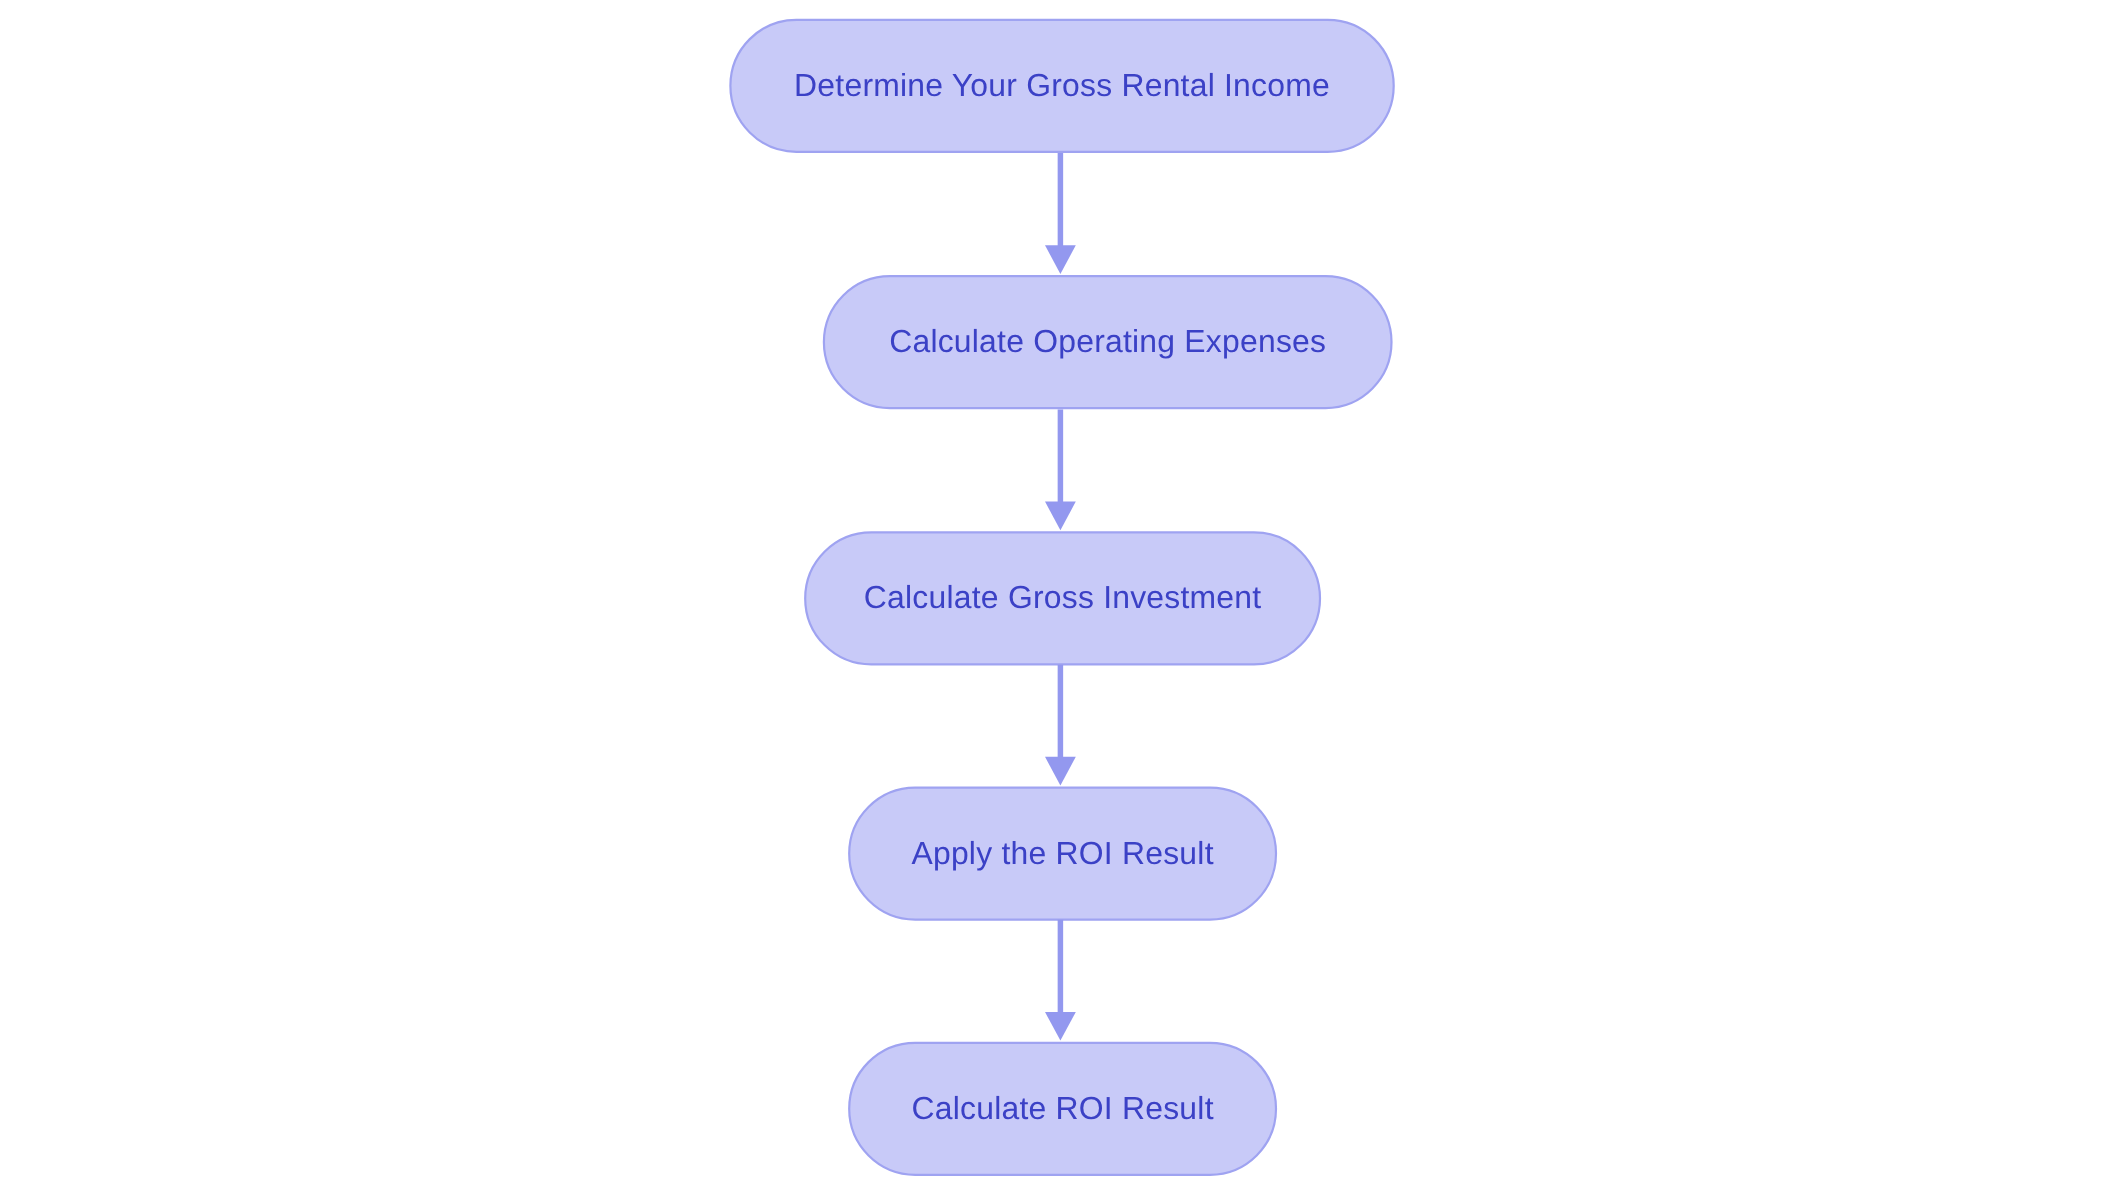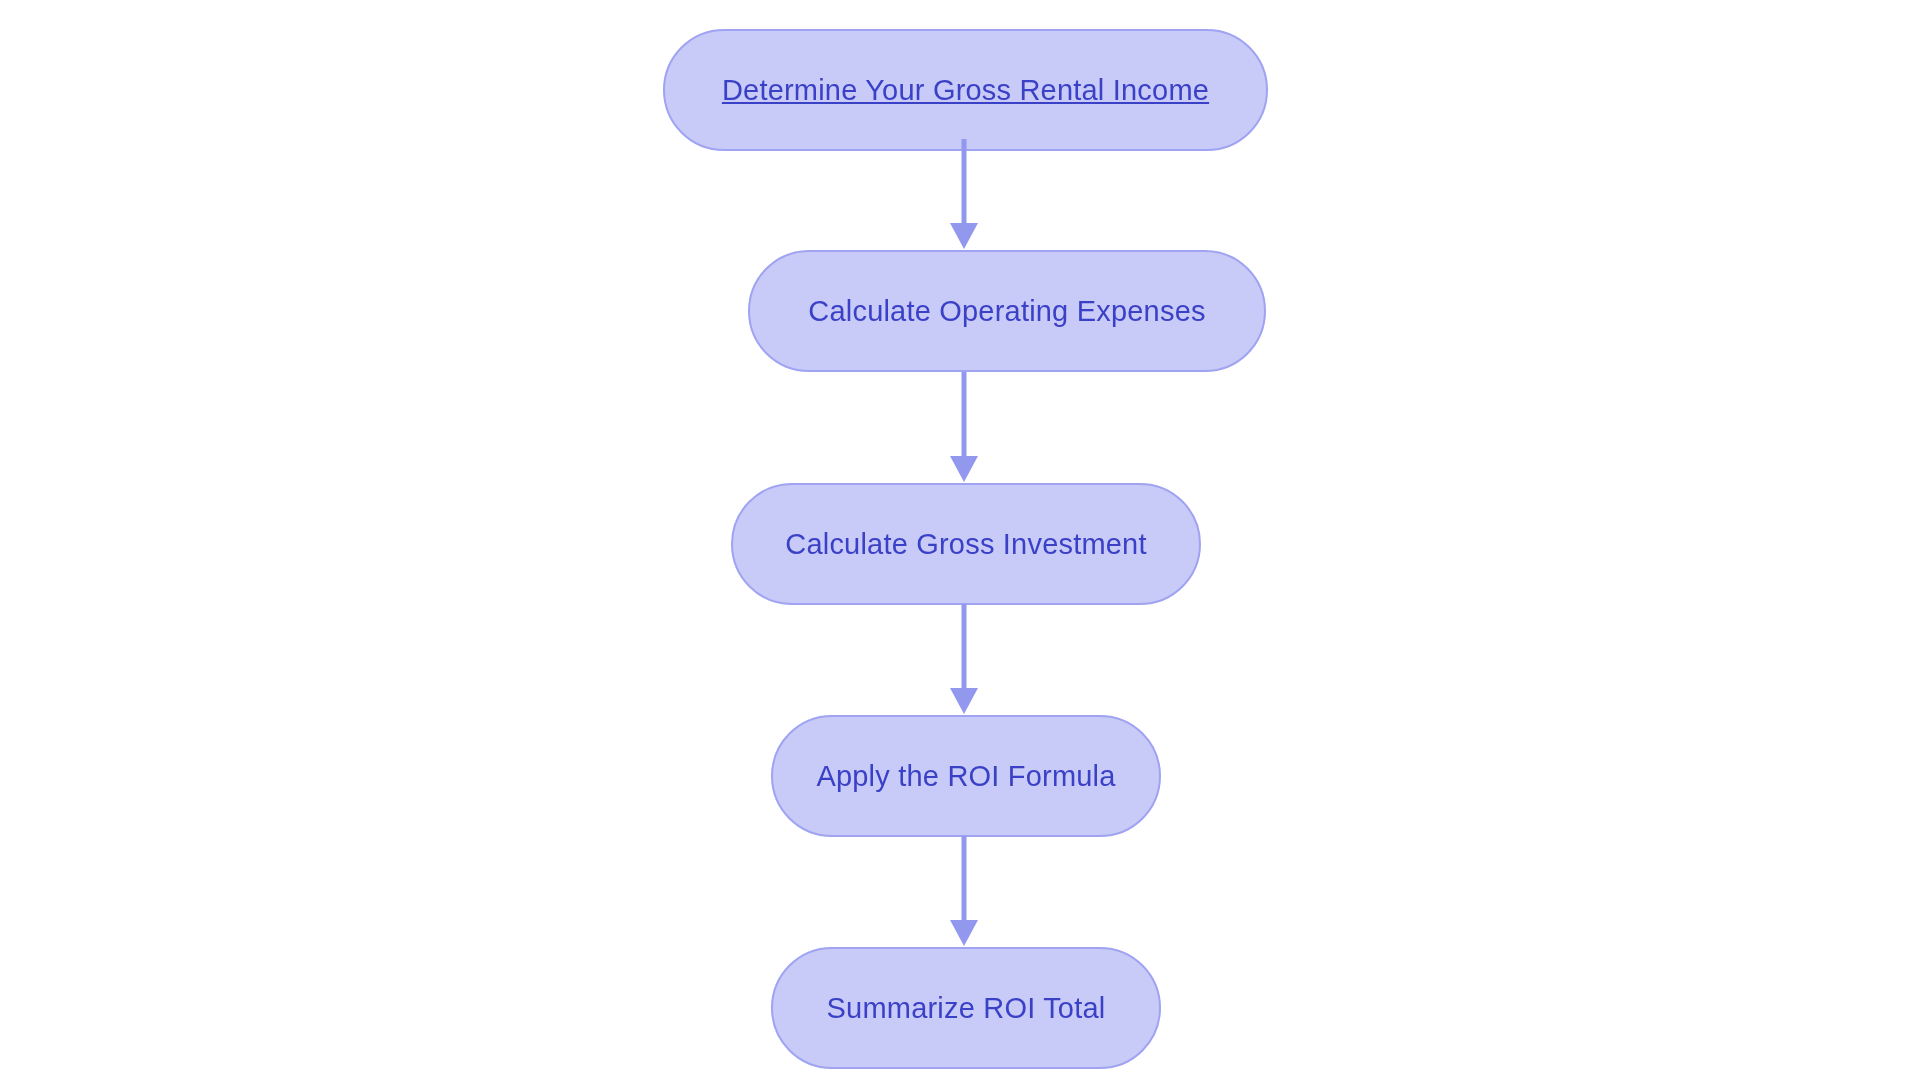--- a/index.html
+++ b/index.html
@@ -30,21 +30,21 @@
     border: 2px solid var(--node-border);
     border-radius: 61px;
     display: flex;
     align-items: center;
     justify-content: center;
     color: var(--node-text);
     font-size: 29px;
     letter-spacing: 0.2px;
     white-space: nowrap;
   }
-  .node-1 { left: 663px; top: 29px;  width: 605px; text-decoration: underline; }
+  .node-1 { left: 663px; top: 17px;  width: 605px; }
   .node-2 { left: 748px; top: 250px; width: 518px; align-items: center; }
   .node-3 { left: 731px; top: 483px; width: 470px; }
   .node-4 { left: 771px; top: 715px; width: 390px; }
   .node-5 { left: 771px; top: 947px; width: 390px; }
   .connector {
     position: absolute;
     width: 30px;
     height: 111px;
     left: 949px; 
   }
@@ -86,27 +86,27 @@
   </div>
 
   <div class="connector conn-3">
     <svg width="30" height="111" viewBox="0 0 30 111">
       <line x1="15" y1="0" x2="15" y2="86" stroke="#9398ef" stroke-width="5"></line>
       <polygon points="1,84 29,84 15,110" fill="#9398ef"></polygon>
     </svg>
   </div>
 
   <div class="flow-node node-4">
-    <span>Apply the ROI Formula</span>
+    <span>Apply the ROI Result</span>
   </div>
 
   <div class="connector conn-4">
     <svg width="30" height="111" viewBox="0 0 30 111">
       <line x1="15" y1="0" x2="15" y2="86" stroke="#9398ef" stroke-width="5"></line>
       <polygon points="1,84 29,84 15,110" fill="#9398ef"></polygon>
     </svg>
   </div>
 
   <div class="flow-node node-5">
-    <span>Summarize ROI Total</span>
+    <span>Calculate ROI Result</span>
   </div>
 
 </div>
 
 </body></html>

